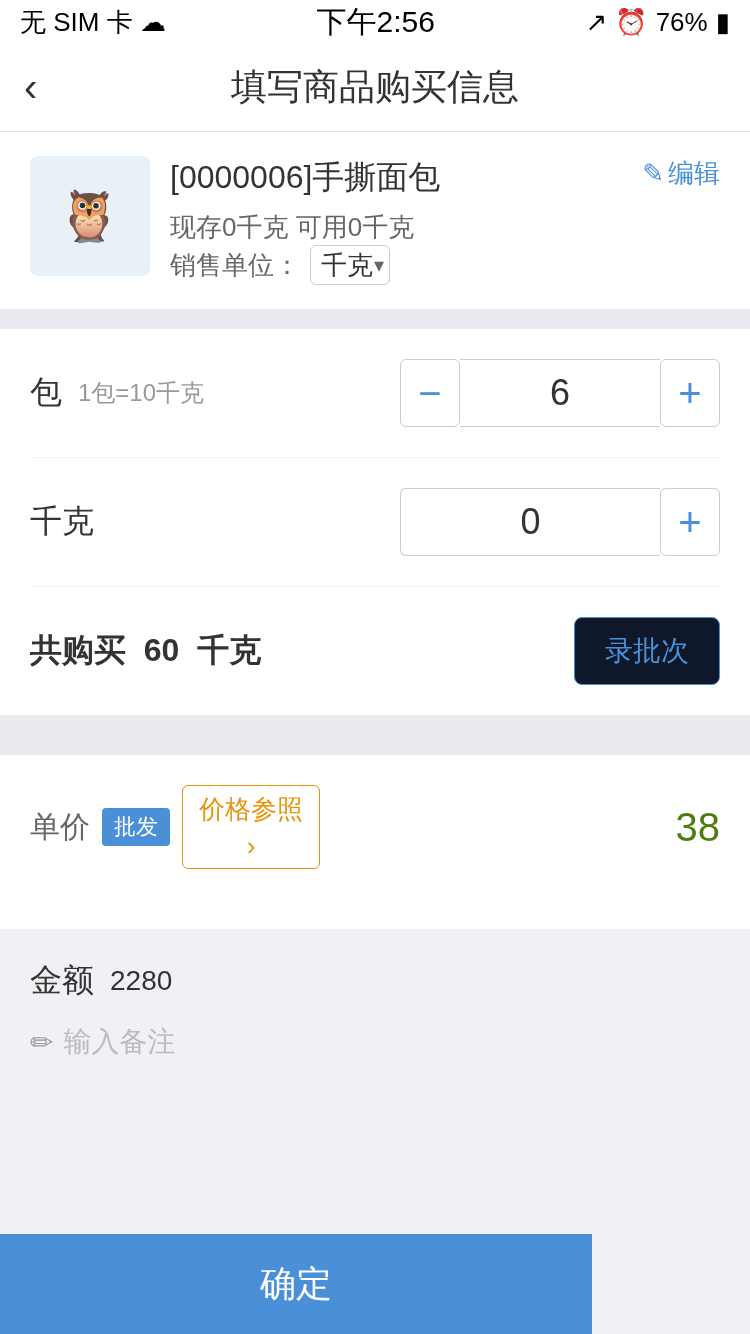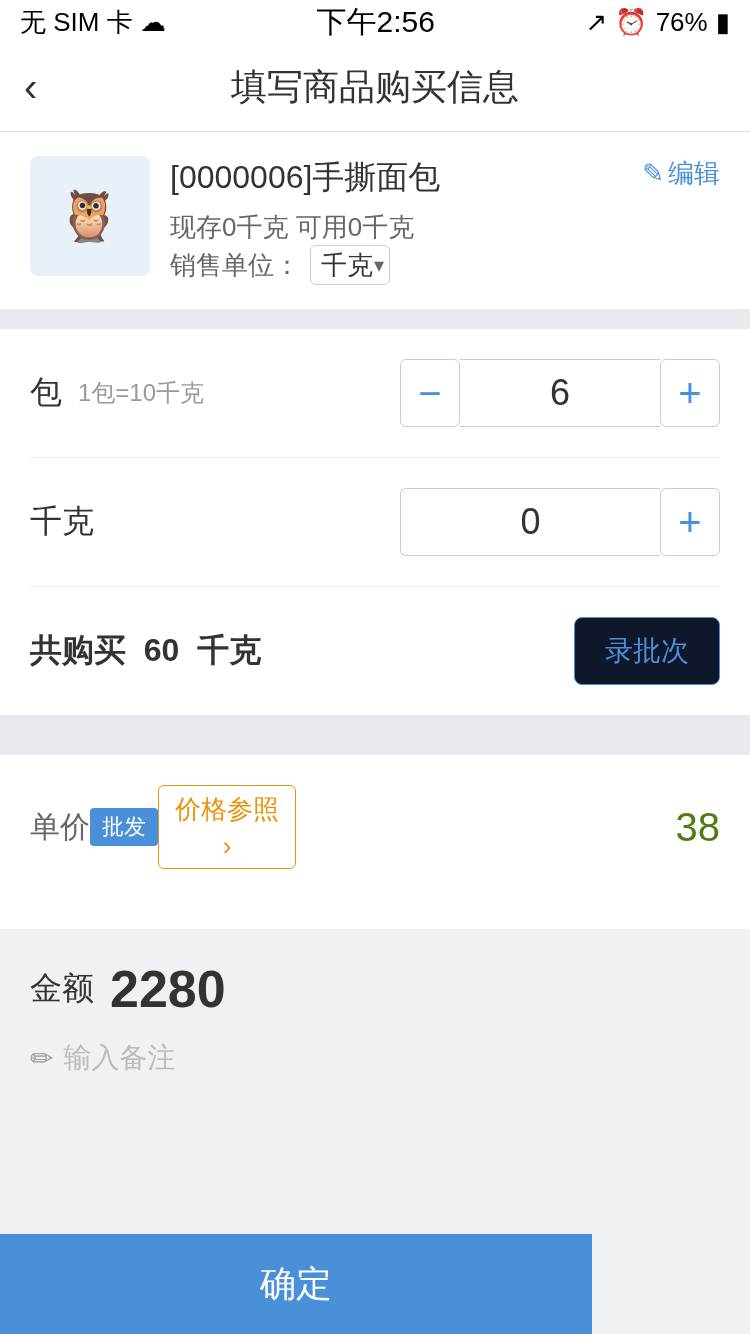--- a/index.html
+++ b/index.html
@@ -219,21 +219,21 @@
       background: #fff;
       padding: 30px;
       border-top: 20px solid #e8eaf0;
     }
     .price-row {
       display: flex;
       align-items: center;
       justify-content: space-between;
       margin-bottom: 30px;
     }
-    .price-left { display: flex; align-items: center; }
+    .price-left { display: flex; align-items: center; gap: 12px; }
     .price-label { font-size: 30px; color: #666; }
     .price-tag {
       background: #4a90d9;
       color: #fff;
       font-size: 22px;
       padding: 4px 12px;
       border-radius: 4px;
     }
     .price-ref-btn {
       border: 1px solid #e8930a;
@@ -255,21 +255,21 @@
       background: #f0f1f5;
       padding: 30px;
     }
     .amount-row {
       display: flex;
       align-items: center;
       gap: 16px;
       margin-bottom: 20px;
     }
     .amount-label { font-size: 32px; color: #333; font-weight: 500; }
-    .amount-value { font-size: 52px; color: #333; font-weight: bold; }
+    .amount-value { font-size: 28px; color: #333; font-weight: normal; }
     .note-row {
       display: flex;
       align-items: center;
       gap: 10px;
       margin-top: 10px;
     }
     .note-icon { font-size: 28px; color: #999; }
     .note-text { font-size: 28px; color: #bbb; }
 
     

